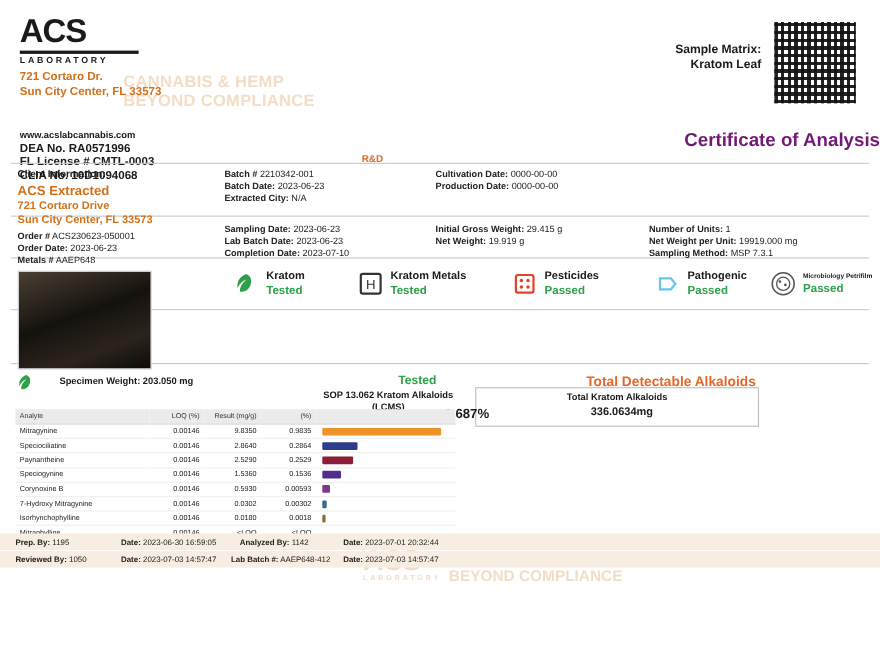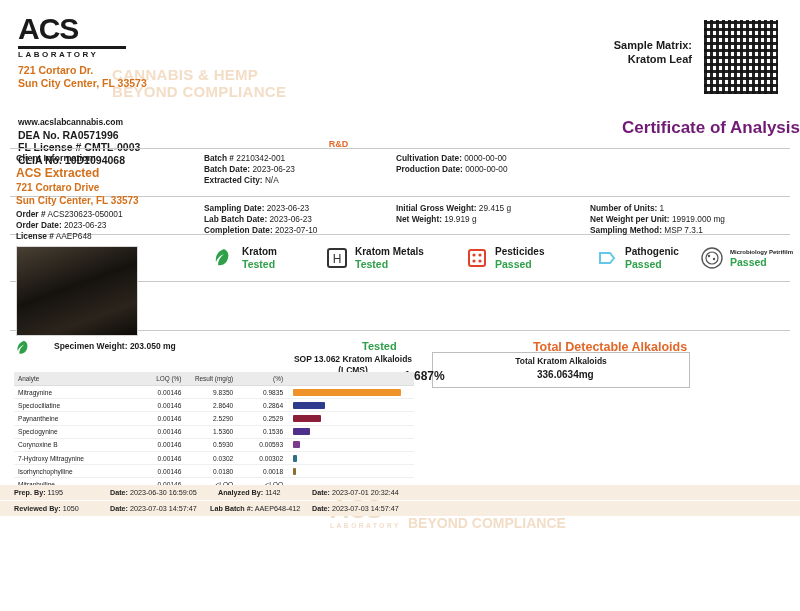--- a/index.html
+++ b/index.html
@@ -403,21 +403,21 @@
 
   <div class="kv" style="left:16px; top:209px">
     <b>Order #</b>
     <span>ACS230623-050001</span>
   </div>
   <div class="kv" style="left:16px; top:220px">
     <b>Order Date:</b>
     <span>2023-06-23</span>
   </div>
   <div class="kv" style="left:16px; top:231px">
-    <b>License #</b>
+    <b>Metals #</b>
     <span>AAEP648</span>
   </div>
 
   <div class="kv" style="left:204px; top:203px">
     <b>Sampling Date:</b>
     <span>2023-06-23</span>
   </div>
   <div class="kv" style="left:204px; top:214px">
     <b>Lab Batch Date:</b>
     <span>2023-06-23</span>

